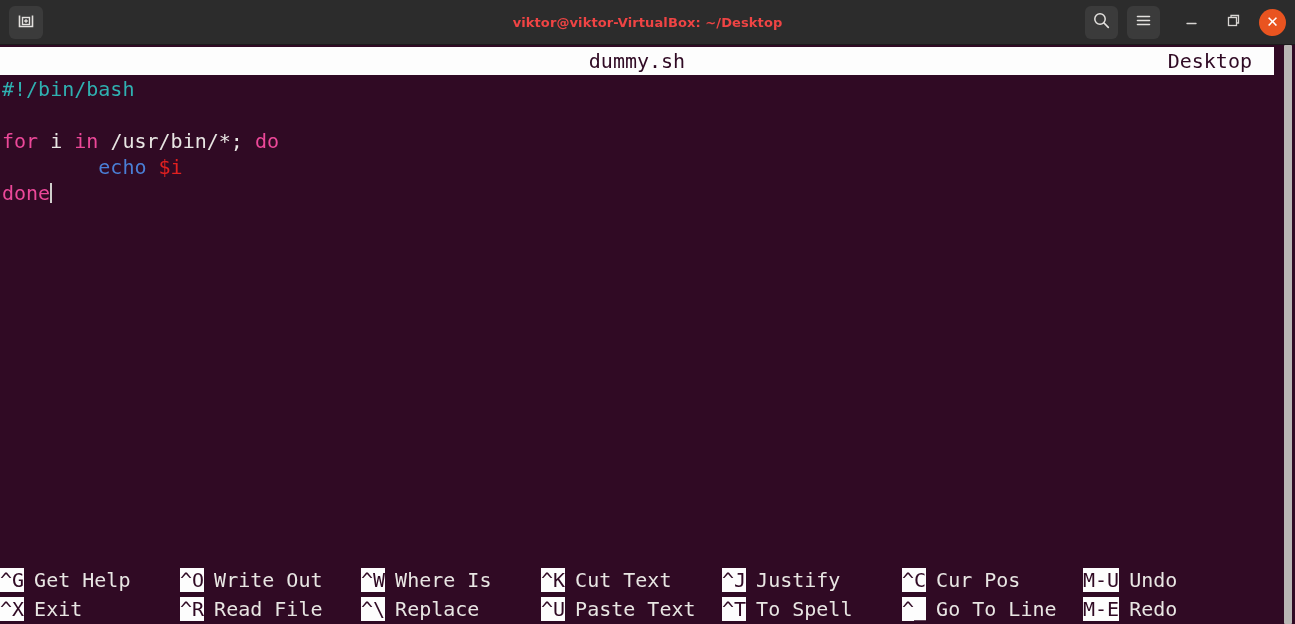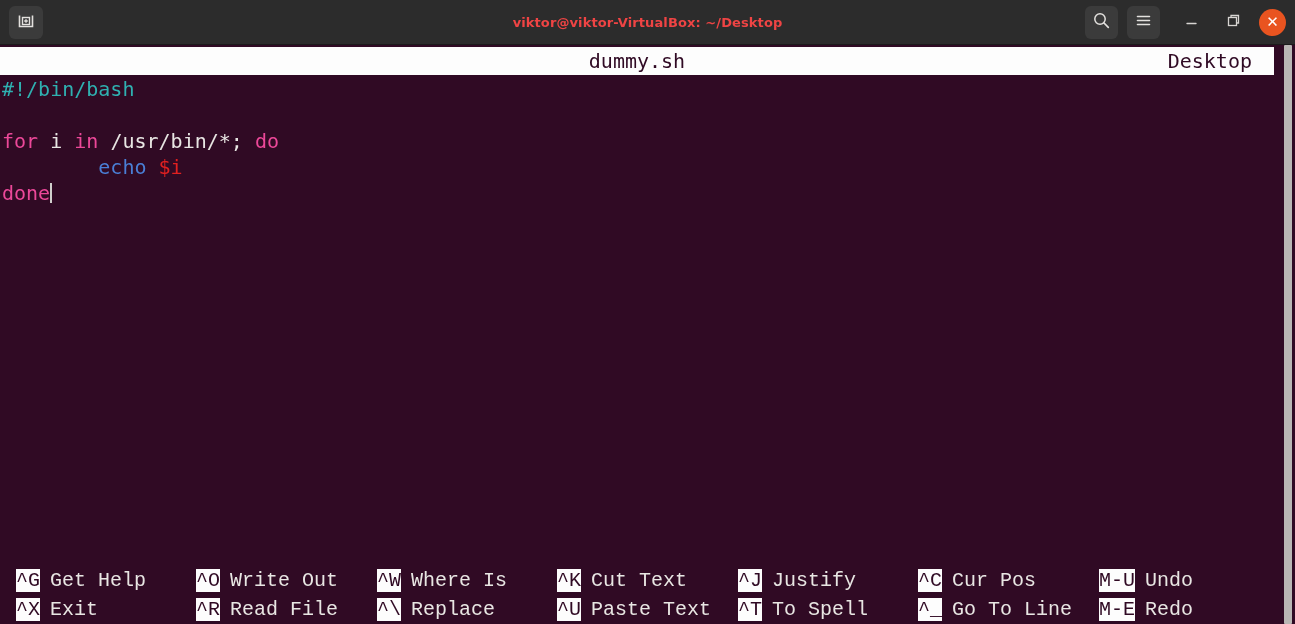--- a/index.html
+++ b/index.html
@@ -145,25 +145,24 @@
   .shortcuts {
     position: absolute;
     left: 0; top: 521px;
     width: 1274px;
     height: 58px;
     font-size: 20px;
     line-height: 29px;
   }
   .sc-row {
     position: absolute;
-    left: 16px;
+    left: 0;
     width: 1274px;
     height: 29px;
     white-space: pre;
-    font-family: Liberation Mono, monospace;
   }
   .sc-row-1 { top: 0px; }
   .sc-row-2 { top: 29px; padding-left: 28px; }
   .sc-item {
     position: absolute;
     top: 0;
     height: 29px;
     white-space: pre;
   }
   .sc-key {

